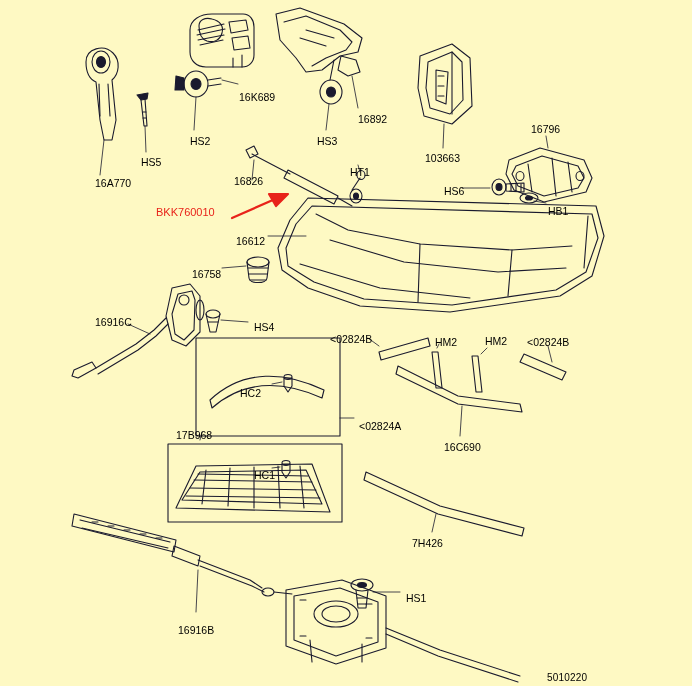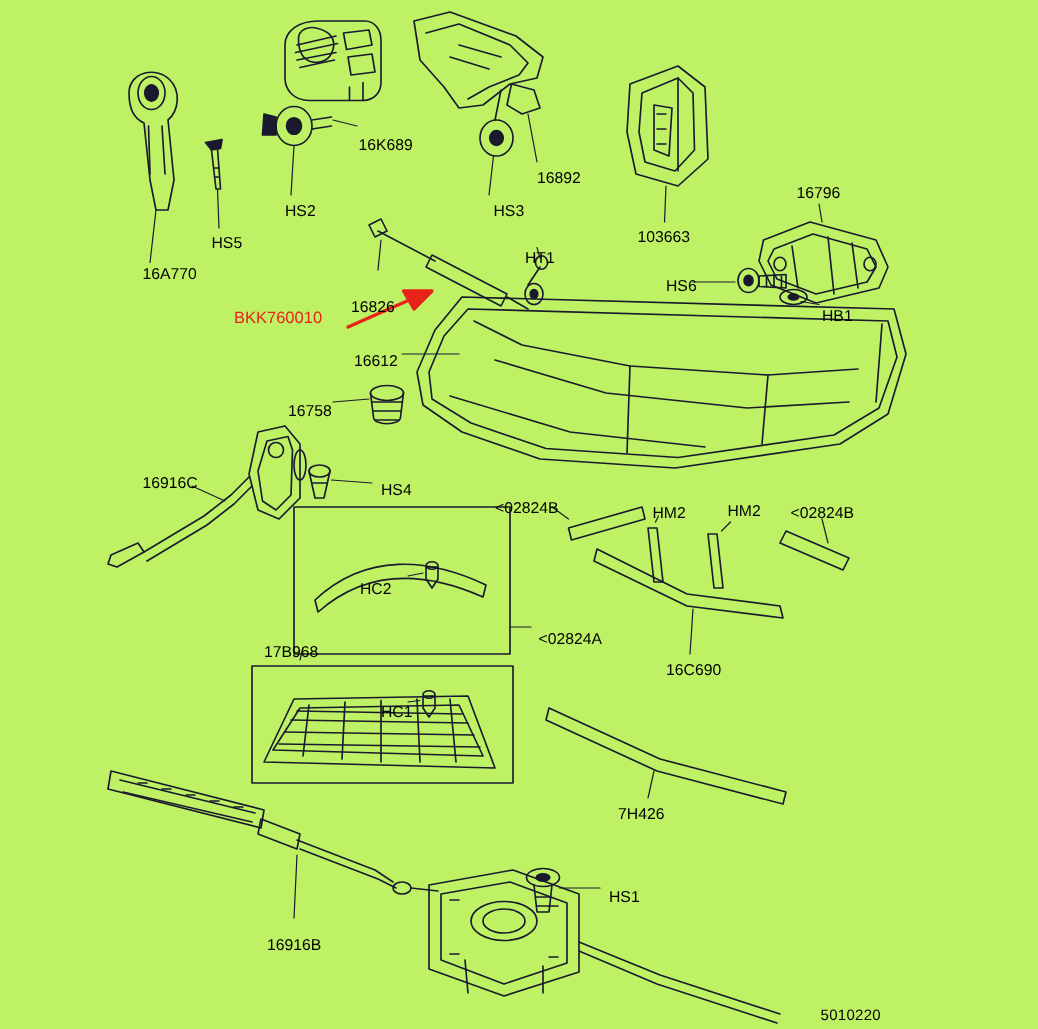--- a/index.html
+++ b/index.html
@@ -4,21 +4,21 @@
 <style>
   html, body {
     margin: 0;
     padding: 0;
     background: #ffffff;
   }
   #sheet {
     position: relative;
     width: 692px;
     height: 686px;
-    background: #bef264;
+    background: #fef9c3;
     font-family: "Liberation Sans", sans-serif;
     overflow: hidden;
   }
   #artwork {
     position: absolute;
     left: 0;
     top: 0;
     width: 692px;
     height: 686px;
   }
@@ -267,26 +267,26 @@
       <path d="M373 592 L400 592" stroke-width="0.8"></path>
 
     </g>
   </svg>
 
   <div id="labels">
       <div class="lbl" style="left: 239px; top: 92px;">16K689</div>
       <div class="lbl" style="left: 358px; top: 114px;">16892</div>
       <div class="lbl" style="left: 531px; top: 124px;">16796</div>
       <div class="lbl" style="left: 190px; top: 136px;">HS2</div>
-      <div class="lbl" style="left: 317px; top: 136px; margin-left: 12px;">HS3</div>
+      <div class="lbl" style="left: 317px; top: 136px;">HS3</div>
       <div class="lbl" style="left: 425px; top: 153px;">103663</div>
       <div class="lbl" style="left: 141px; top: 157px;">HS5</div>
       <div class="lbl" style="left: 350px; top: 167px;">HT1</div>
       <div class="lbl" style="left: 95px; top: 178px;">16A770</div>
-      <div class="lbl" style="left: 234px; top: 200px;">16826</div>
+      <div class="lbl" style="left: 234px; top: 176px;">16826</div>
       <div class="lbl" style="left: 444px; top: 186px; text-align: right;">HS6</div>
       <div class="lbl" style="left: 548px; top: 206px;">HB1</div>
       <div class="lbl highlight" style="left: 156px; top: 207px;">BKK760010</div>
       <div class="lbl" style="left: 236px; top: 236px;">16612</div>
       <div class="lbl" style="left: 192px; top: 269px;">16758</div>
       <div class="lbl" style="left: 95px; top: 317px;">16916C</div>
       <div class="lbl" style="left: 254px; top: 322px;">HS4</div>
       <div class="lbl" style="left: 330px; top: 334px;">&lt;02824B</div>
       <div class="lbl" style="left: 435px; top: 337px;">HM2</div>
       <div class="lbl" style="left: 485px; top: 336px;">HM2</div>

